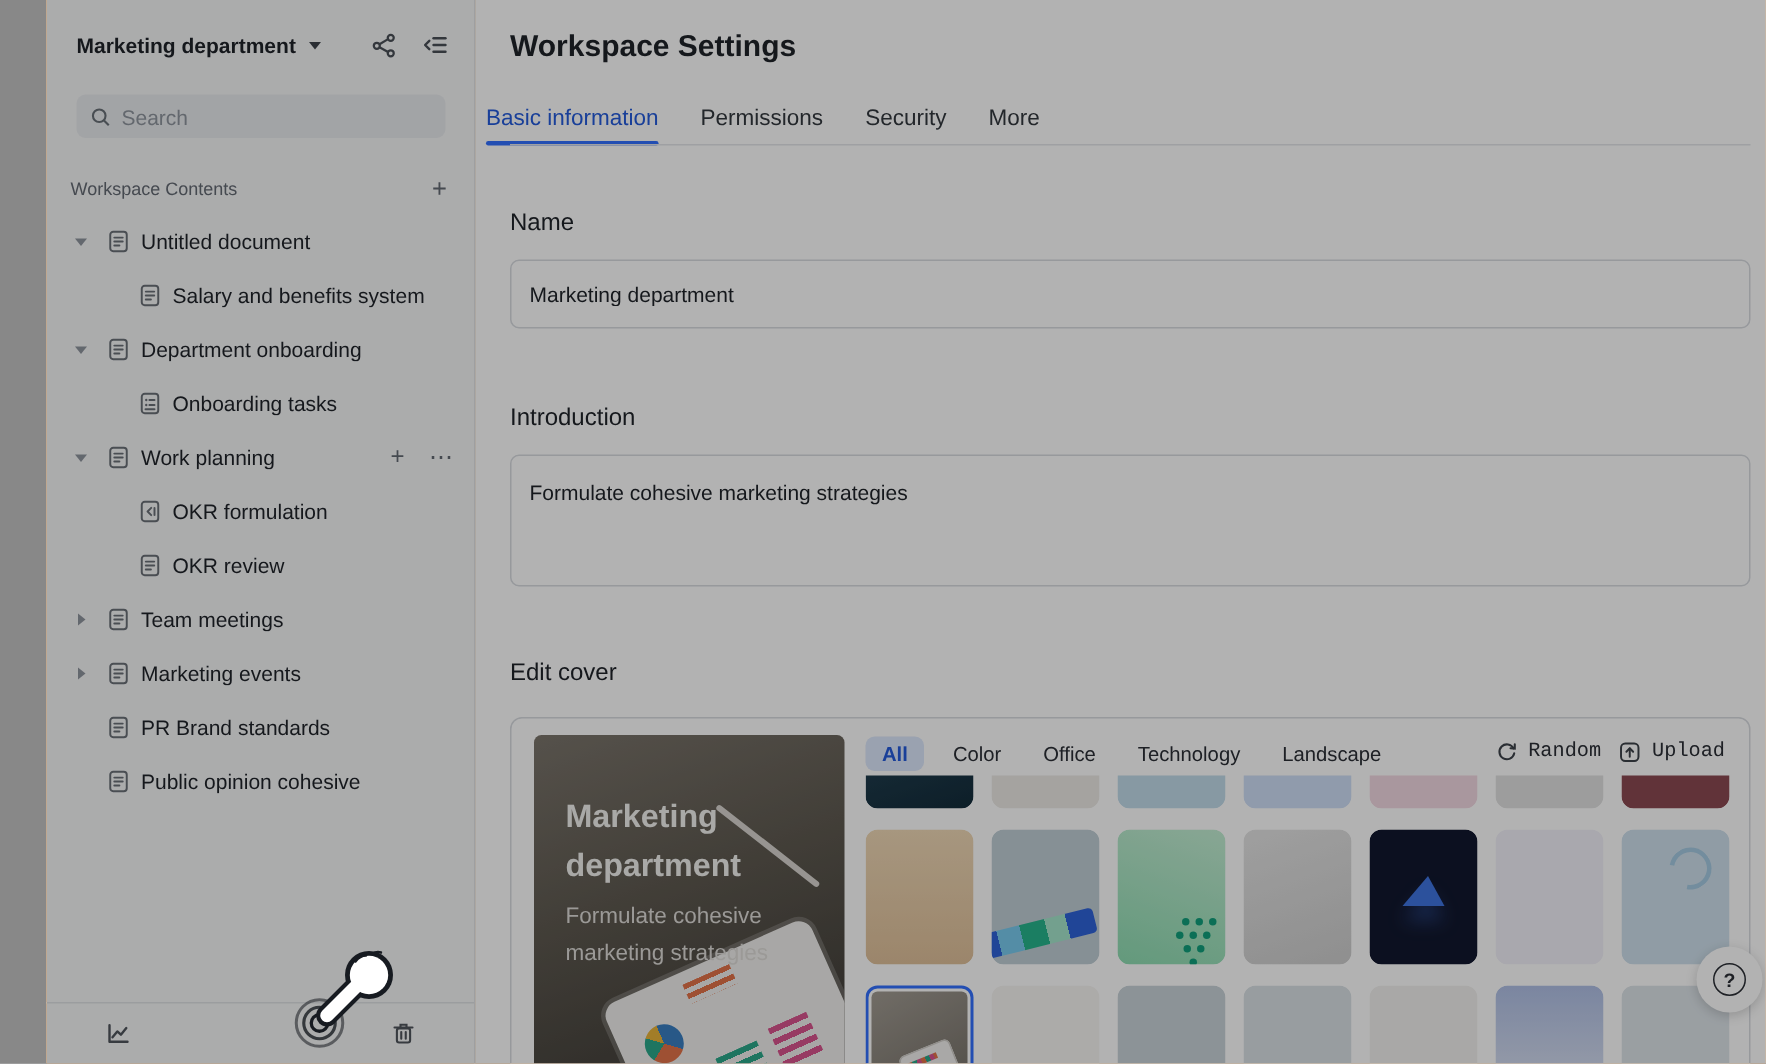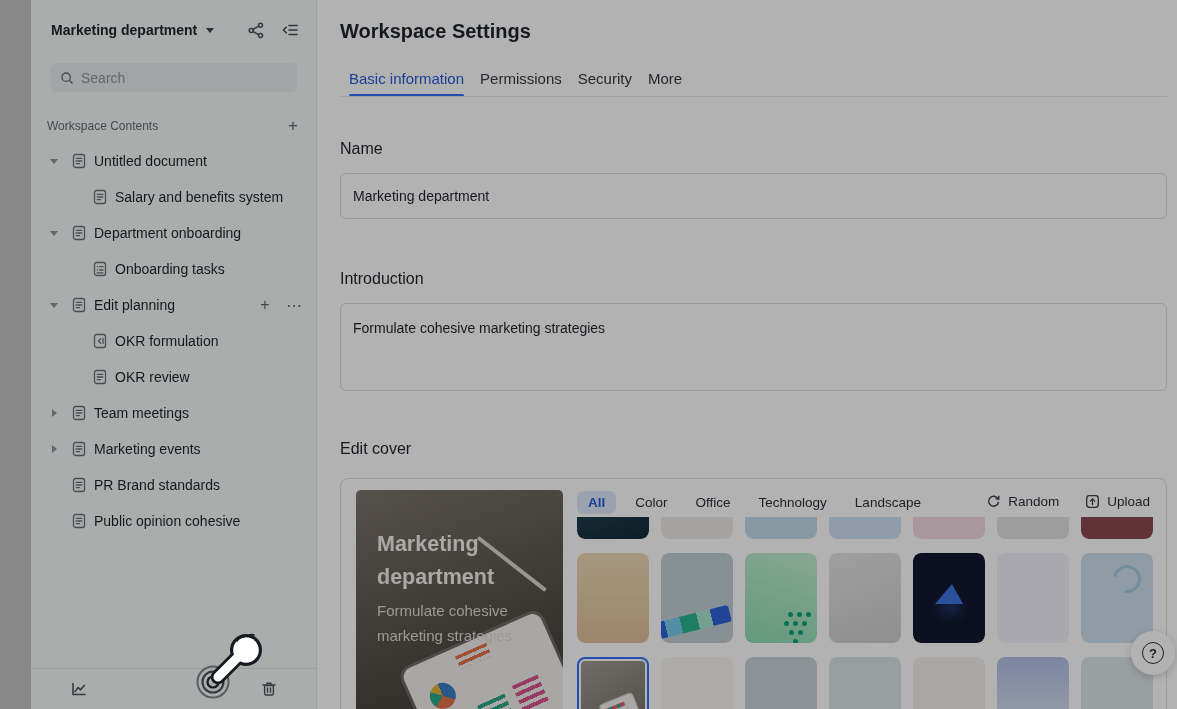--- a/index.html
+++ b/index.html
@@ -34,21 +34,21 @@
   .tlabel { white-space:nowrap; overflow:hidden; }
   .row-actions { margin-left:auto; display:flex; gap:9px; color:#646a73; }
   .row-actions span { width:20px; height:20px; display:flex; align-items:center; justify-content:center; font-size:16px; cursor:pointer; }
 
   .side-bottom { position:absolute; left:0; bottom:0; width:285px; height:41px; border-top:1px solid #dfe1e4; display:flex; }
   .sb-cell { flex:1; display:flex; align-items:center; justify-content:center; cursor:pointer; }
 
   
   .main { position:absolute; left:286px; top:0; width:891px; height:709px; background:#fff; overflow:hidden; }
   .page-title { position:absolute; left:23px; top:20px; font-size:20px; font-weight:bold; color:#1f2329; }
-  .tabs { position:absolute; left:32px; top:70px; display:flex; gap:16px; }
+  .tabs { position:absolute; left:7px; top:70px; display:flex; gap:28px; }
   .tab { font-size:15px; color:#33383e; padding-bottom:9px; position:relative; cursor:pointer; line-height:18px; }
   .tab.active { color:#245bdb; }
   .tab.active::after { content:''; position:absolute; left:0; right:0; bottom:0; height:3px; border-radius:2px; background:#3370ff; }
   .tabs-divider { position:absolute; left:23px; width:827px; top:96px; height:1px; background:#e4e6ea; }
 
   .field-label { position:absolute; left:23px; font-size:16px; font-weight:normal; color:#1f2329; }
   .text-input { position:absolute; left:23px; width:827px; height:46px; border:1px solid #d8dbe0; border-radius:6px; background:#fff; font-size:14px; color:#1f2329; padding:0 12px; font-family:inherit; outline:none; }
   .text-area { position:absolute; left:23px; width:827px; height:88px; border:1px solid #d8dbe0; border-radius:6px; background:#fff; font-size:14px; color:#1f2329; padding:15px 12px; font-family:inherit; outline:none; resize:none; line-height:19px; }
 
   
@@ -59,21 +59,21 @@
   .pv-tablet { position:absolute; right:-16px; bottom:-36px; width:150px; height:172px; background:#f1f0ee; border-radius:10px; transform:rotate(-24deg); box-shadow:0 0 0 3px rgba(255,255,255,.18); }
   .pv-pie { position:absolute; left:16px; top:26px; width:26px; height:26px; border-radius:50%; background:conic-gradient(#3a7fc2 0 130deg,#e2734a 0 235deg,#2ca88a 0 310deg,#e9b33a 0); }
   .pv-hbars2 { position:absolute; left:56px; top:62px; width:30px; height:26px; background:repeating-linear-gradient(180deg,#2ca88a 0 4px,transparent 4px 8px); }
   .pv-hbars3 { position:absolute; left:96px; top:58px; width:28px; height:30px; background:repeating-linear-gradient(180deg,#d8558e 0 4px,transparent 4px 8px); }
   .pv-hbars4 { position:absolute; left:56px; top:8px; width:34px; height:14px; background:repeating-linear-gradient(180deg,#e2734a 0 3.5px,transparent 3.5px 7px); }
   .pv-pen { position:absolute; right:8px; top:72px; width:86px; height:3.5px; border-radius:2px; background:#d8d5d0; transform:rotate(38deg); }
 
   .filters { position:absolute; left:236px; top:12px; display:flex; align-items:center; }
   .filter { font-size:13.5px; color:#2b2f36; padding:4px 9px; margin-right:10px; border-radius:6px; cursor:pointer; }
   .filter.active { background:#dde8fc; color:#245bdb; font-weight:bold; padding:4px 11px; }
-  .gal-actions { position:absolute; right:16px; top:15px; display:flex; gap:26px; }
+  .gal-actions { position:absolute; right:16px; top:15px; display:flex; gap:12px;font-family:Liberation Mono, monospace; }
   .gal-btn { display:flex; align-items:center; gap:7px; font-size:13.5px; color:#2b2f36; cursor:pointer; }
 
   .grid { position:absolute; left:236px; top:38px; width:578px; height:262px; overflow:hidden; }
   .g-row { display:flex; gap:12px; margin-bottom:14px; }
   .g-row.partial { margin-top:-68px; }
   .thumb { width:72px; height:90px; border-radius:8px; position:relative; overflow:hidden; cursor:pointer; }
   .thumb.selected { overflow:visible; border:2px solid #3370ff; padding:2px; background:#fff; }
   .thumb.selected .t-inner { border-radius:4px; }
   .t-inner { position:relative; width:100%; height:100%; border-radius:inherit; overflow:hidden; }
   .m-dots { position:absolute; right:24px; bottom:26px; width:5px; height:5px; border-radius:50%; background:#11a07c; box-shadow:9px 0 0 #11a07c,18px 0 0 #11a07c,-4px 9px 0 #11a07c,5px 9px 0 #11a07c,14px 9px 0 #11a07c,1px 18px 0 #11a07c,10px 18px 0 #11a07c,5px 27px 0 #11a07c; }
@@ -186,21 +186,21 @@
         <div class="trow">
           <span class="cv down">
             <i></i>
           </span>
           <span class="ticon"><svg width="16" height="16" viewBox="0 0 16 16" fill="none" stroke="#6a7077" stroke-width="1.3" stroke-linecap="round">
               <rect x="2.5" y="1.5" width="11" height="13" rx="2"></rect>
               <line x1="5.2" y1="5.4" x2="10.8" y2="5.4"></line>
               <line x1="5.2" y1="8" x2="10.8" y2="8"></line>
               <line x1="5.2" y1="10.6" x2="8.6" y2="10.6"></line>
             </svg></span>
-          <span class="tlabel">Edit planning</span>
+          <span class="tlabel">Work planning</span>
           <span class="row-actions">
             <span>+</span>
             <span>⋯</span>
           </span>
         </div>
         <div class="trow">
           <span class="indent"></span>
           <span class="ticon"><svg width="16" height="16" viewBox="0 0 16 16" fill="none" stroke="#6a7077" stroke-width="1.3" stroke-linecap="round" stroke-linejoin="round">
               <rect x="2.5" y="1.5" width="11" height="13" rx="2"></rect>
               <polyline points="8.8,5.6 6.4,8 8.8,10.4"></polyline>

